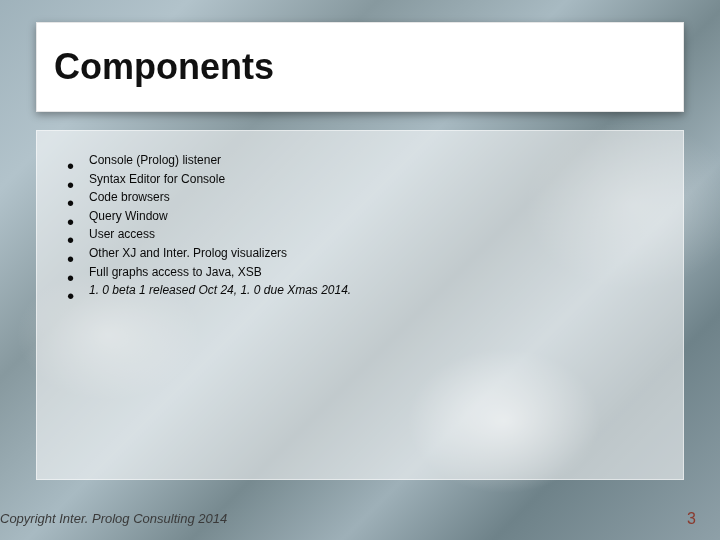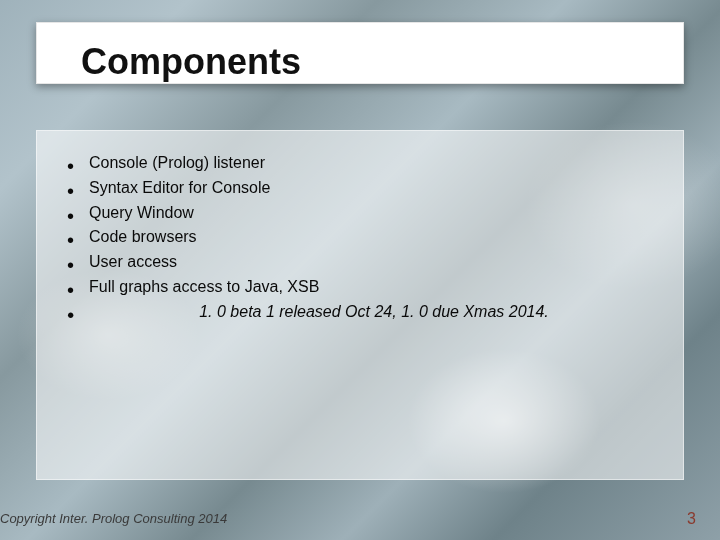--- a/index.html
+++ b/index.html
@@ -19,27 +19,27 @@
       radial-gradient(ellipse 160px 120px at 70% 78%, rgba(255,255,255,0.55) 0%, rgba(255,255,255,0.0) 60%),
       radial-gradient(ellipse 140px 100px at 15% 62%, rgba(255,255,255,0.35) 0%, rgba(255,255,255,0.0) 65%),
       radial-gradient(ellipse 180px 140px at 88% 38%, rgba(255,255,255,0.25) 0%, rgba(255,255,255,0.0) 60%),
       linear-gradient(135deg, #9fb2bb 0%, #b2c3cb 15%, #87999f 30%, #a8bac2 45%, #778a90 58%, #9eb0b8 70%, #6e8289 82%, #8ea0a8 100%);
   }
   .title-bar {
     position: absolute;
     top: 22px;
     left: 36px;
     right: 36px;
-    height: 62px;
+    height: 90px;
     background: #ffffff;
     border: 1px solid #e6e6e6;
     box-shadow: 0 3px 8px rgba(0,0,0,0.35);
     display: flex;
-    align-items: flex-end;
-    padding-left: 44px;
+    align-items: center;
+    padding-left: 17px;
     box-sizing: border-box;
   }
   .title-text {
     font-size: 36px;
     font-weight: 700;
     color: #111;
   }
   .body-box {
     position: absolute;
     top: 130px;
@@ -52,35 +52,34 @@
     padding: 20px 24px 20px 24px;
   }
   ul.bullets {
     list-style: none;
     margin: 0;
     padding: 0;
   }
   ul.bullets li {
     position: relative;
     padding-left: 28px;
-    font-size: 16px;
+    font-size: 12px;
     line-height: 1.55;
     color: #0a0a0a;
   }
   ul.bullets li::before {
     content: "•";
     position: absolute;
     left: 6px;
     top: 0;
     font-size: 20px;
     color: #0a0a0a;
   }
   ul.bullets li.italic {
     font-style: italic;
-    text-align: center;
   }
   .footer-copy {
     position: absolute;
     bottom: 14px;
     left: 0;
     right: 0;
     text-align: left;
     font-size: 13px;
     font-style: italic;
     color: #3a3a3a;
@@ -99,23 +98,24 @@
 <div class="slide">
 
   <div class="title-bar">
     <div class="title-text">Components</div>
   </div>
 
   <div class="body-box">
     <ul class="bullets">
       <li><span>Console (Prolog) listener</span></li>
       <li><span>Syntax Editor for Console</span></li>
+      <li><span>Code browsers</span></li>
       <li><span>Query Window</span></li>
-      <li><span>Code browsers</span></li>
       <li><span>User access</span></li>
+      <li><span>Other XJ and Inter. Prolog visualizers</span></li>
       <li><span>Full graphs access to Java, XSB</span></li>
       <li class="italic"><span>1. 0 beta 1 released Oct 24, 1. 0 due Xmas 2014.</span></li>
     </ul>
   </div>
 
   <div class="footer-copy">Copyright Inter. Prolog Consulting 2014</div>
   <div class="page-num">3</div>
 
 </div>
 

